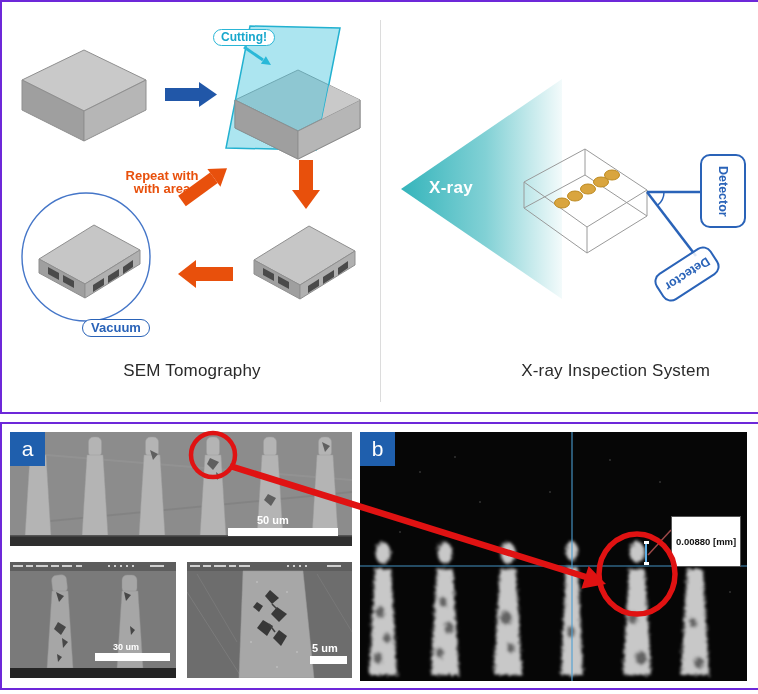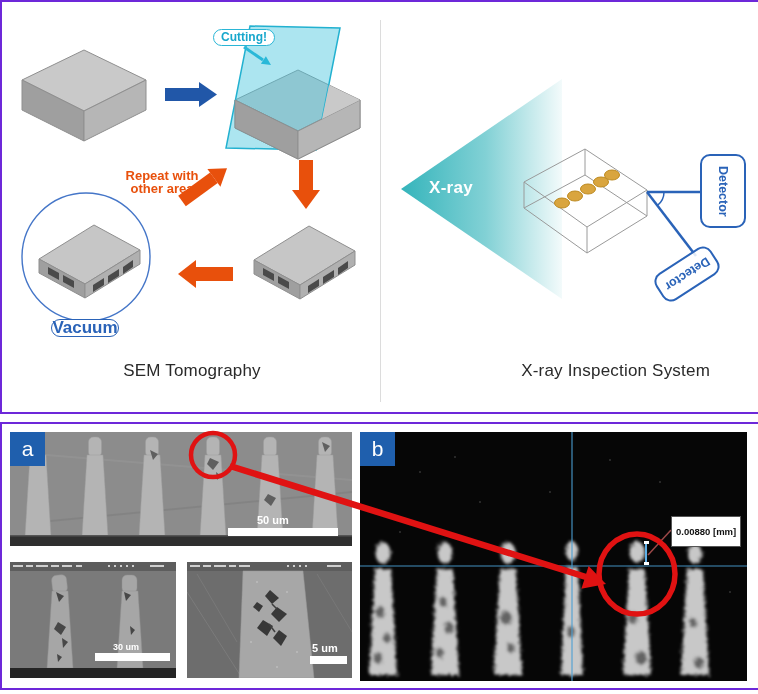--- a/index.html
+++ b/index.html
@@ -5,32 +5,32 @@
   html,body{margin:0;padding:0;background:#fff;}
   #canvas{position:relative;width:758px;height:694px;background:#fff;overflow:hidden;
           font-family:"Liberation Sans",sans-serif;}
   .abs{position:absolute;}
   .box{position:absolute;background:#fff;border:2px solid #6d28d9;}
   .divider{position:absolute;width:1px;background:#dcdcdc;}
   .caption{position:absolute;font-size:17px;color:#2a2a2a;text-align:center;letter-spacing:.2px;}
   .pill{position:absolute;background:#fff;text-align:center;}
   .cutting-pill{border:1.5px solid #2ab6d6;border-radius:9px;color:#17a7cc;font-size:12px;
                 height:15px;line-height:15px;padding:0 7px;font-weight:600;}
-  .vacuum-pill{border:1.5px solid #2a63b8;border-radius:10px;color:#2a63b8;font-size:17px;
-               width:66px;height:16px;line-height:16px;font-weight:600;}
+  .vacuum-pill{border:1.5px solid #2a63b8;border-radius:10px;color:#2a63b8;font-size:13px;
+               width:66px;height:16px;line-height:16px;font-weight:600;margin-left:31px;}
   .repeat-txt{position:absolute;color:#e8500c;font-size:13px;font-weight:600;text-align:center;line-height:13px;}
   .xray-word{position:absolute;color:#fff;font-size:17px;font-weight:bold;letter-spacing:.3px;}
   .det-box{position:absolute;border:2px solid #2a63b8;border-radius:10px;background:rgba(255,255,255,.85);
            display:flex;align-items:center;justify-content:center;color:#2a63b8;font-size:12.5px;font-weight:600;}
   .vert{writing-mode:vertical-rl;}
   .rot180{display:inline-block;transform:rotate(180deg);}
   .panel-tag{position:absolute;width:35px;height:34px;background:#1f5fad;color:#fff;
              display:flex;align-items:center;justify-content:center;font-size:21px;z-index:6;}
   .measure-label{position:absolute;background:#fff;border:1px solid #555;color:#111;
-                 font-size:9.5px;font-weight:600;padding:9px 4px;z-index:6;white-space:nowrap;}
+                 font-size:9.5px;font-weight:600;padding:19px 4px;z-index:6;white-space:nowrap;}
   svg text{font-family:"Liberation Sans",sans-serif;}
   #overlay{z-index:20;pointer-events:none;}
 </style>
 </head>
 <body>
 
 <div id="canvas">
 
   <div class="box" style="left:0;top:0;width:756px;height:410px;">
     <div class="divider" style="left:378px;top:18px;height:382px;"></div>
@@ -129,21 +129,21 @@
       <g stroke="#2a63b8" fill="none">
         <line x1="645" y1="190" x2="700" y2="190" stroke-width="2.5"></line>
         <line x1="645" y1="190" x2="694" y2="254" stroke-width="2.5"></line>
         <path d="M 662,190 A 17,17 0 0 1 655.9,203" stroke-width="1.5"></path>
       </g>
     </svg>
 
     <div class="pill cutting-pill" style="left:211px;top:27px;">Cutting!</div>
     <div class="repeat-txt" style="left:112px;top:151px;width:96px;margin-top:16px;">
       <div>Repeat with</div>
-      <div>other area</div>
+      <div>with area</div>
     </div>
     <div class="pill vacuum-pill" style="left:49px;top:317px;">Vacuum</div>
     <div class="caption" style="left:40px;top:359px;width:300px;">SEM Tomography</div>
 
     <div class="xray-word" style="left:427px;top:176px;">X-ray</div>
     <div class="det-box" style="left:698px;top:152px;width:42px;height:70px;">
       <span class="vert">Detector</span>
     </div>
     <div class="det-box" style="left:652px;top:256px;width:62px;height:28px;transform:rotate(-33deg);">
       <span class="rot180">Detector</span>

